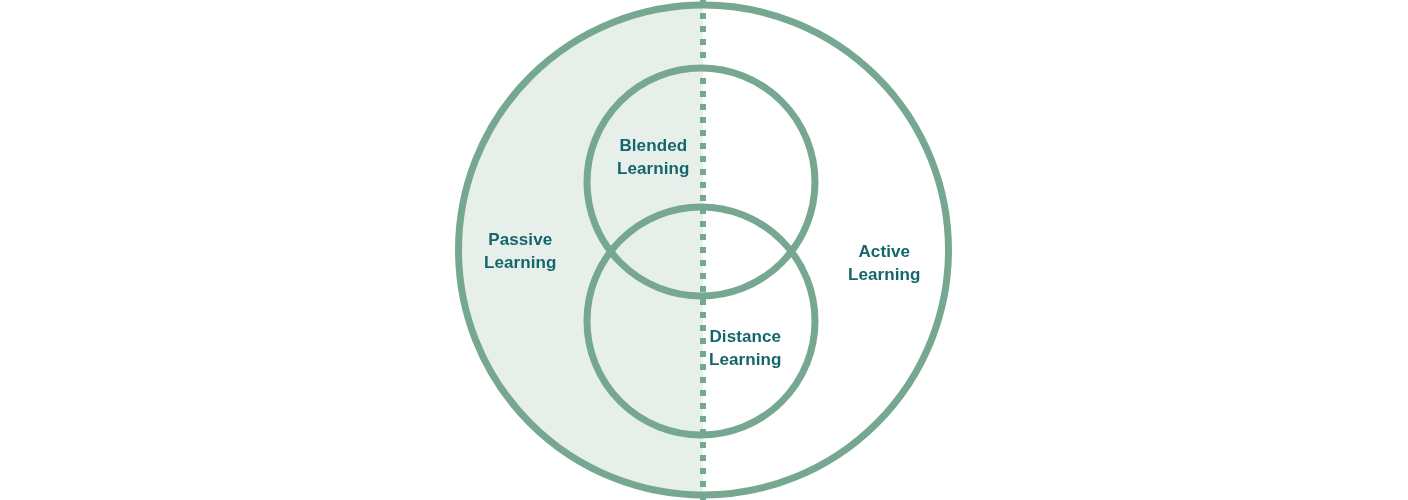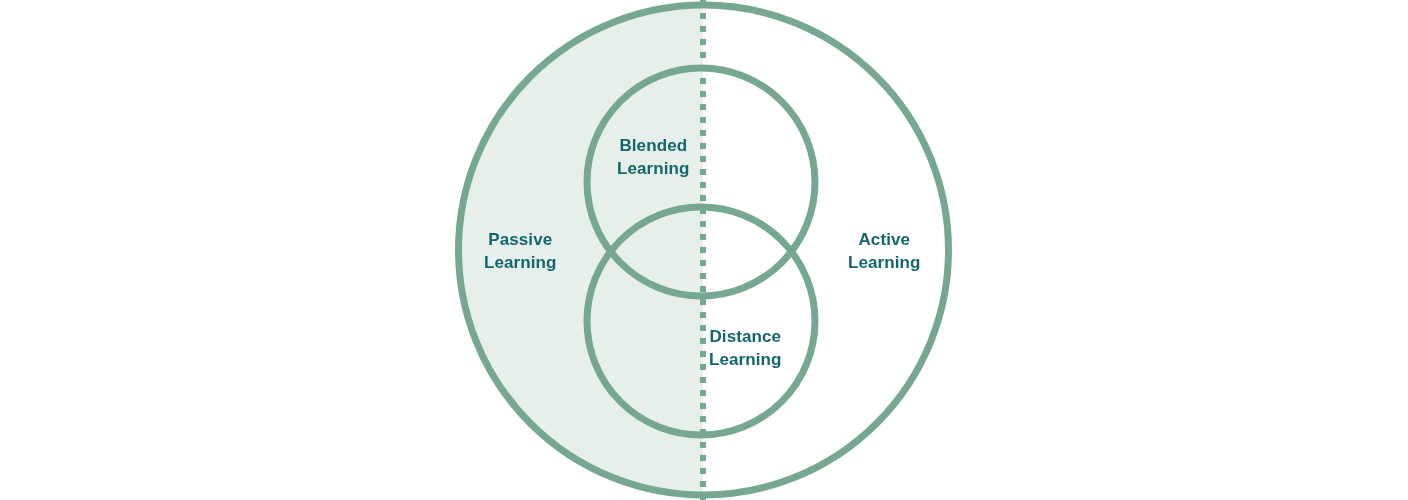--- a/index.html
+++ b/index.html
@@ -45,21 +45,21 @@
   #label-blended-learning {
     left: 617px;
     top: 134px;
   }
   #label-distance-learning {
     left: 709px;
     top: 325px;
   }
   #label-active-learning {
     left: 848px;
-    top: 228px;
+    top: 240px;
   }
 </style>
 </head>
 <body>
 
 <div id="diagram-root">
 
   <svg id="venn-svg" viewBox="0 0 1408 500" xmlns="http://www.w3.org/2000/svg">
     <defs>
       <clipPath id="left-half-clip">

